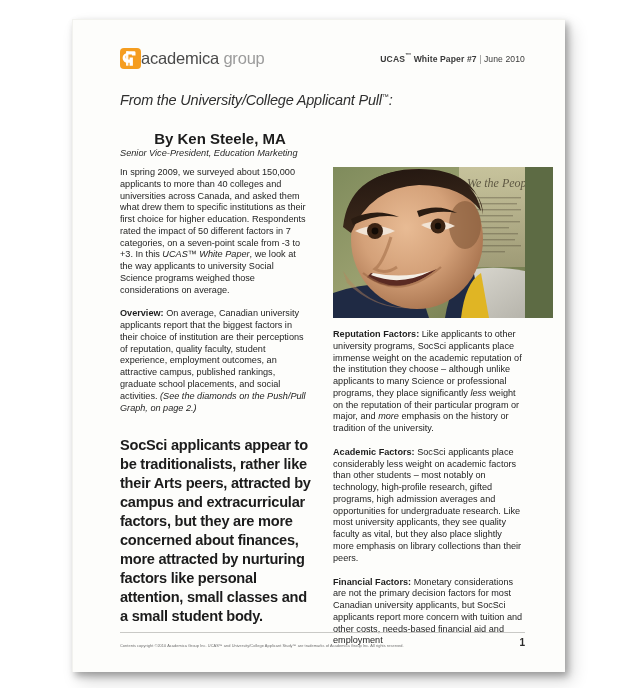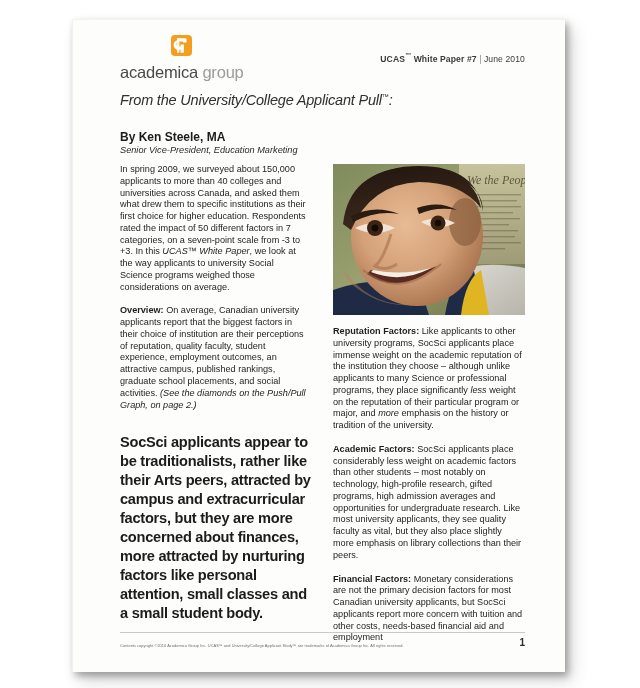--- a/index.html
+++ b/index.html
@@ -46,22 +46,20 @@
   
   .masthead {
     display: flex;
     align-items: center;
     justify-content: space-between;
     height: 30px;
   }
   .brand {
     display: flex;
     align-items: center;
-    gap: 7px;
-    flex-direction: column;
   }
   .logo-mark {
     width: 21px;
     height: 21px;
     border-radius: 4px;
     background: #f59d1f;
     position: relative;
     flex: 0 0 auto;
   }
   .logo-mark svg { position: absolute; left: 0; top: 0; }
@@ -100,23 +98,24 @@
     color: #1c1c1c;
     letter-spacing: -0.6px;
   }
 
   
   .byline {
     margin-top: 22px;
     width: 200px;
   }
   .byline-name {
-    font-size: 12px;
+    font-size: 15px;
     font-weight: bold;
     color: #1c1c1c;
+    text-align: center;
   }
   .byline-role {
     font-size: 9.2px;
     font-style: italic;
     color: #2a2a2a;
     margin-top: 1px;
   }
 
   
   .body-area {
@@ -153,21 +152,21 @@
     color: #1c1c1c;
     letter-spacing: -0.25px;
     width: 196px;
   }
 
   
   .photo-frame {
     position: absolute;
     left: 213px;
     top: 0px;
-    width: 192px;
+    width: 220px;
     height: 151px;
     overflow: hidden;
     background: #5d6b44;
   }
   .photo-frame svg { display: block; }
 
   
   .footer {
     position: absolute;
     left: 47px;

